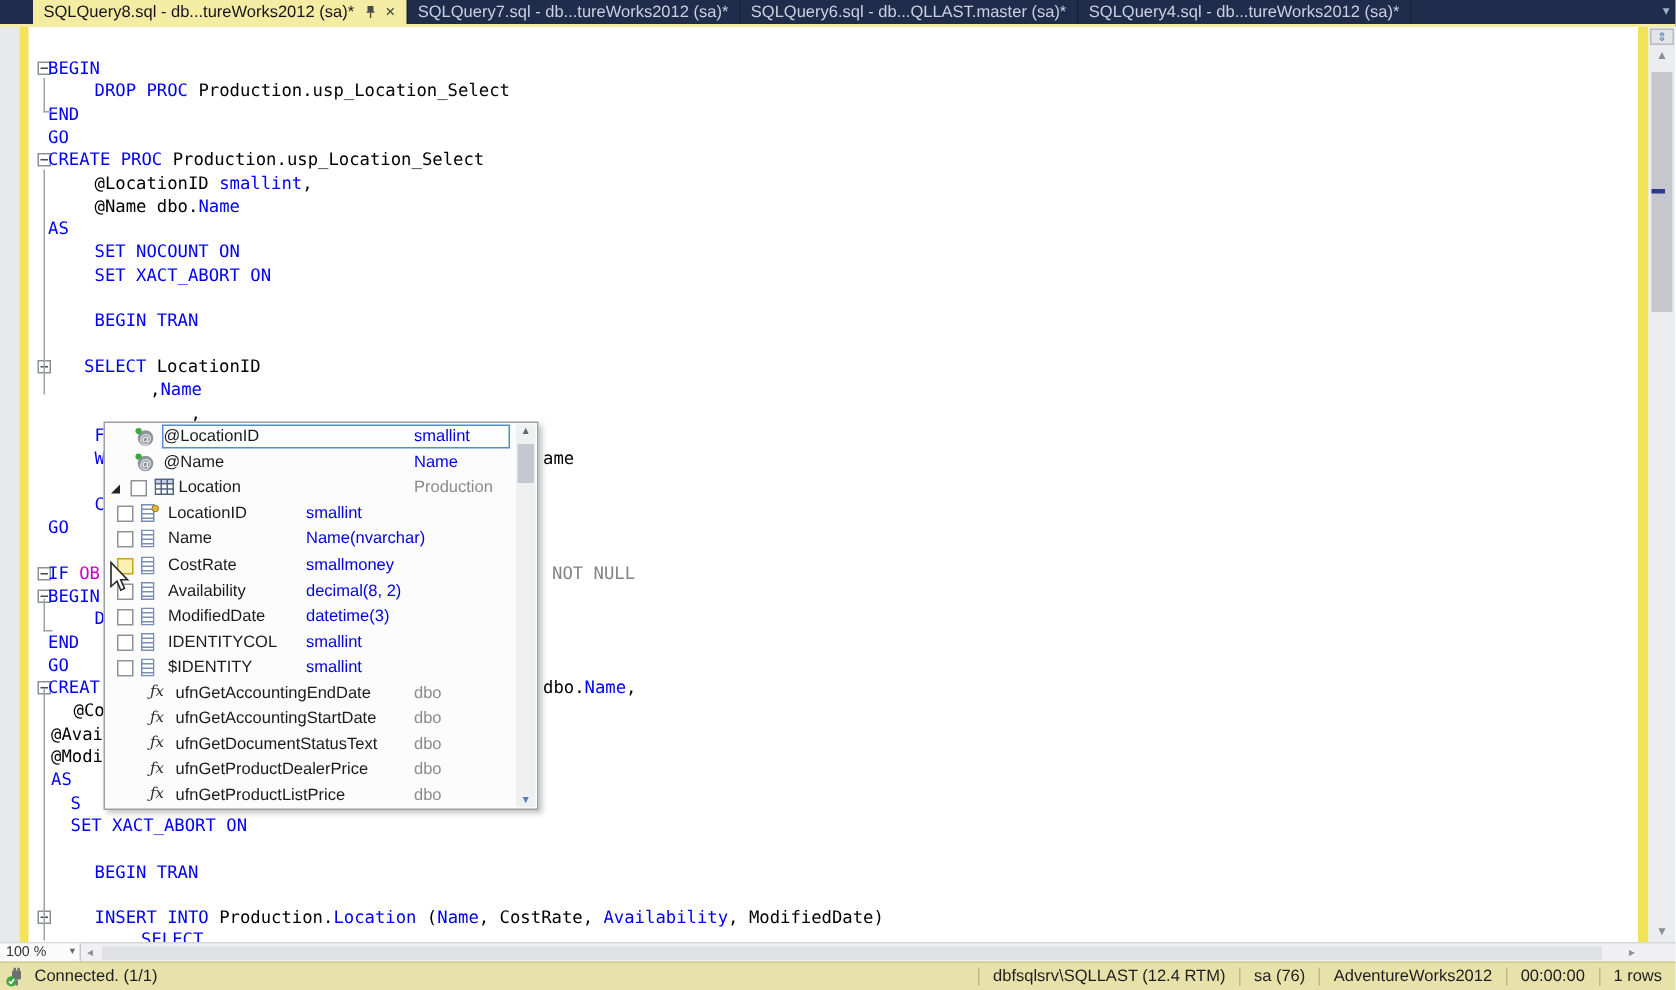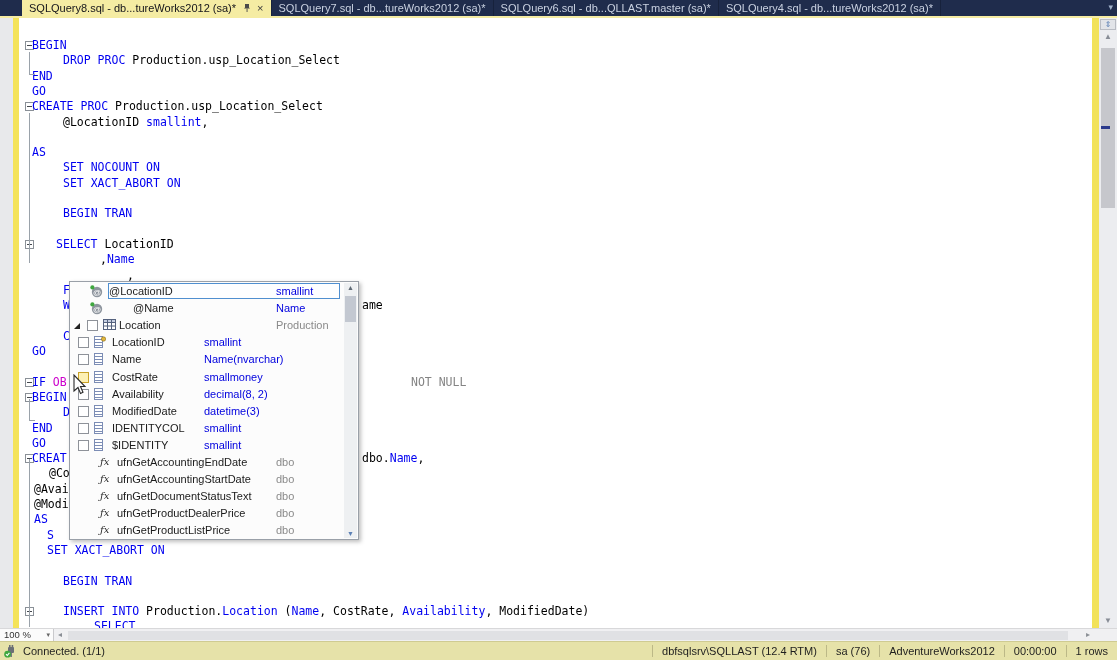--- a/index.html
+++ b/index.html
@@ -17,21 +17,21 @@
   .tab-overflow{color:#9fb0c8;font-size:9px;padding:2px 4px 0 2px;}
 
   
   .editor{position:absolute;left:0;top:18px;width:1117px;height:610px;background:#fff;overflow:hidden;}
   .glyph-margin{position:absolute;left:0;top:0;width:13px;height:610px;background:#e8e9eb;}
   .change-bar{position:absolute;left:13px;top:0;width:6px;height:610px;background:#f4e35a;}
   .codelines{position:absolute;left:0;top:0;width:1092px;height:610px;}
   .cl{position:absolute;left:0;height:15.3px;font-family:"DejaVu Sans Mono","Liberation Mono",monospace;
       font-size:11.5px;line-height:15.3px;white-space:pre;width:1092px;}
   .cl .part{position:absolute;top:0;}
-  .k{color:#0000f0;} .id{color:#000000;} .m{color:#cc00cc;} .g{color:#848484;margin-left:43px;}
+  .k{color:#0000f0;} .id{color:#000000;} .m{color:#cc00cc;} .g{color:#848484;}
   .fold{position:absolute;left:25px;width:9px;height:9px;border:1px solid #8a9097;background:#fff;box-sizing:border-box;}
   .fold::after{content:"";position:absolute;left:1px;top:3px;width:5px;height:1px;background:#44484e;}
   .guide{position:absolute;border-left:1px solid #9aa2aa;width:5px;}
   .guide.foot{border-bottom:1px solid #9aa2aa;}
 
   
   .vscroll-anno{position:absolute;left:1092px;top:0;width:7px;height:610px;background:#f2e259;}
   .vscroll{position:absolute;left:1099px;top:0;width:18px;height:610px;background:#ecedf0;}
   .vsplit{position:absolute;left:1px;top:1px;width:16px;height:11px;background:#e2e4e8;border:1px solid #b9bcc3;box-sizing:border-box;
           color:#5c80b5;font-size:8px;line-height:9px;text-align:center;}
@@ -105,20 +105,21 @@
 <div class="editor">
   <div class="glyph-margin"></div>
   <div class="change-bar"></div>
   <div class="codelines" id="codelines">
       <div class="cl" style="top: 20px;"><div class="fold" style="top: 3px;"></div><span class="part" style="left: 32px;"><span class="k">BEGIN</span></span></div>
       <div class="cl" style="top: 35.3px;"><span class="part" style="left: 63px;"><span class="k">DROP PROC </span><span class="id">Production.usp_Location_Select</span></span></div>
       <div class="cl" style="top: 50.6px;"><span class="part" style="left: 32px;"><span class="k">END</span></span></div>
       <div class="cl" style="top: 65.9px;"><span class="part" style="left: 32px;"><span class="k">GO</span></span></div>
       <div class="cl" style="top: 81.2px;"><div class="fold" style="top: 3px;"></div><span class="part" style="left: 32px;"><span class="k">CREATE PROC </span><span class="id">Production.usp_Location_Select</span></span></div>
       <div class="cl" style="top: 96.5px;"><span class="part" style="left: 63px;"><span class="id">@LocationID </span><span class="k">smallint</span><span class="id">,</span></span></div>
+      <div class="cl" style="top: 111.8px;"><span class="part" style="left: 63px;"><span class="id">@Name dbo.</span><span class="k">Name</span></span></div>
       <div class="cl" style="top: 127.1px;"><span class="part" style="left: 32px;"><span class="k">AS</span></span></div>
       <div class="cl" style="top: 142.4px;"><span class="part" style="left: 63px;"><span class="k">SET NOCOUNT ON</span></span></div>
       <div class="cl" style="top: 157.7px;"><span class="part" style="left: 63px;"><span class="k">SET XACT_ABORT ON</span></span></div>
       <div class="cl" style="top: 173px;"></div>
       <div class="cl" style="top: 188.3px;"><span class="part" style="left: 63px;"><span class="k">BEGIN TRAN</span></span></div>
       <div class="cl" style="top: 203.6px;"></div>
       <div class="cl" style="top: 218.9px;"><div class="fold" style="top: 3px;"></div><span class="part" style="left: 56px;"><span class="k">SELECT </span><span class="id">LocationID</span></span></div>
       <div class="cl" style="top: 234.2px;"><span class="part" style="left: 100px;"><span class="id">,</span><span class="k">Name</span></span></div>
       <div class="cl" style="top: 249.5px;"><span class="part" style="left: 127px;"><span class="id">,</span></span></div>
       <div class="cl" style="top: 264.8px;"><span class="part" style="left: 63px;"><span class="k">F</span></span></div>
@@ -162,21 +163,21 @@
             </svg></span>
           <span class="lbl" style="left: 39px;">@LocationID</span>
           <span class="typ" style="left: 206px;">smallint</span>
         </div>
         <div class="prow" style="top: 17.1px;">
           <span class="icp" style="position: absolute; top: 2px; left: 20px;"><svg width="13" height="13" viewBox="0 0 13 13">
               <circle cx="7" cy="7" r="5.2" fill="#8e959e"></circle>
               <text x="7" y="10" font-size="8" fill="#fff" text-anchor="middle" font-family="Liberation Sans,sans-serif">@</text>
               <circle cx="2.4" cy="2.4" r="2.1" fill="#3fa73f"></circle>
             </svg></span>
-          <span class="lbl" style="left: 39px; margin-left: 24px;">@Name</span>
+          <span class="lbl" style="left: 39px;">@Name</span>
           <span class="typ" style="left: 206px;">Name</span>
         </div>
         <div class="prow" style="top: 34.2px;">
           <div class="expander"></div>
           <div class="cb" style="left: 17px;"></div>
           <span class="icp" style="position: absolute; top: 2px; left: 33px;"><svg width="13" height="11" viewBox="0 0 13 11">
               <rect x="0.5" y="0.5" width="12" height="10" fill="#fff" stroke="#55627e"></rect>
               <rect x="0.5" y="0.5" width="12" height="3" fill="#c7d0e2" stroke="#55627e"></rect>
               <line x1="4.5" y1="0.5" x2="4.5" y2="10.5" stroke="#55627e"></line>
               <line x1="8.5" y1="0.5" x2="8.5" y2="10.5" stroke="#55627e"></line>

